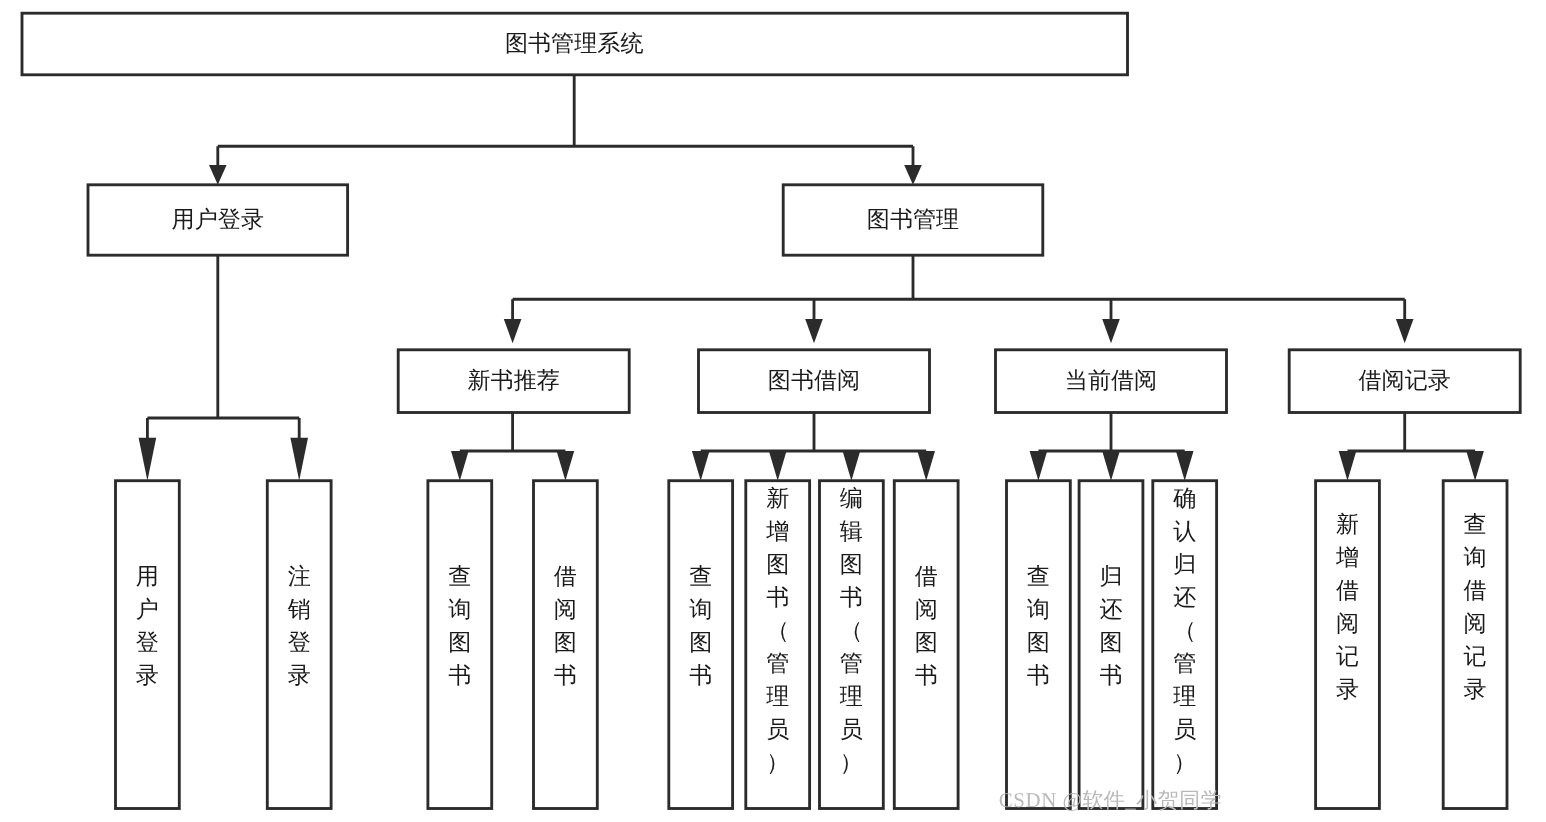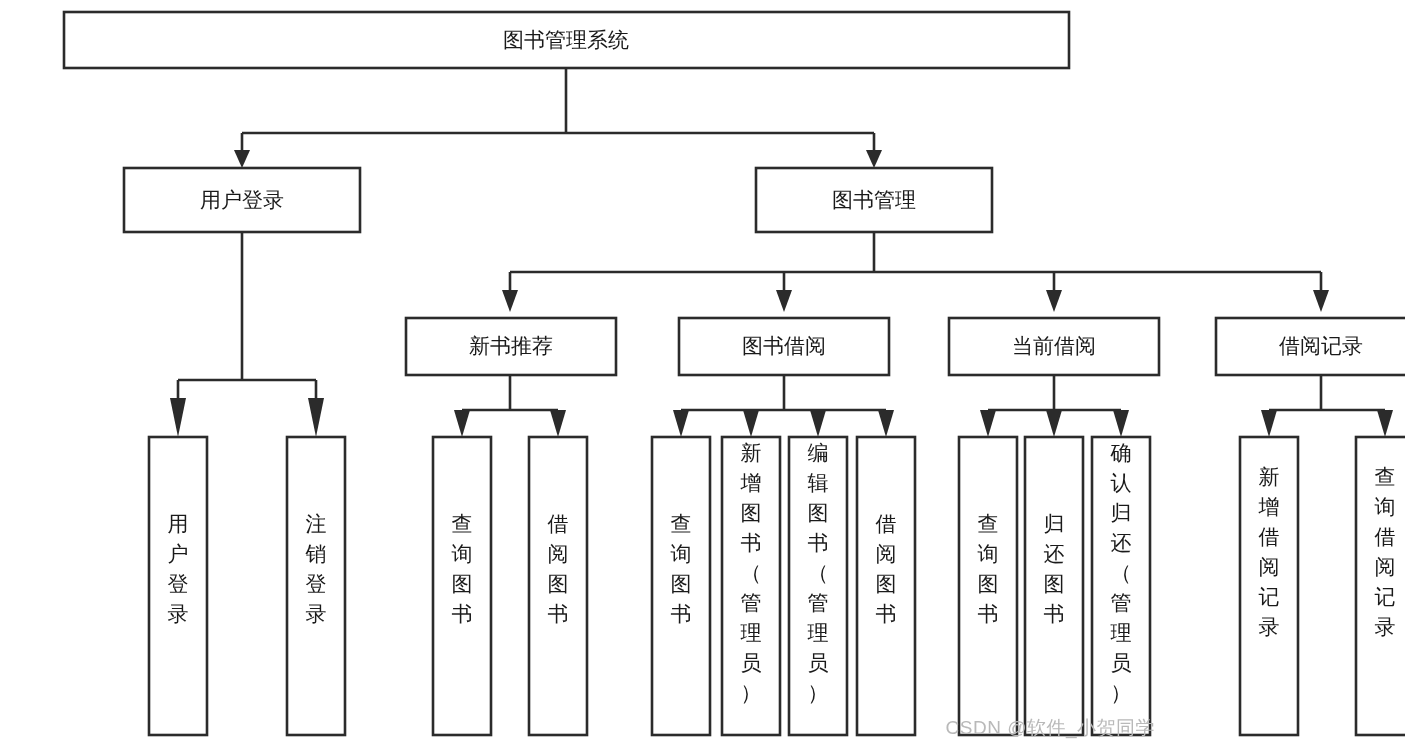--- a/index.html
+++ b/index.html
@@ -11,21 +11,20 @@
     width: 1405px;
     height: 747px;
     font-family: "Liberation Sans", "DejaVu Sans", sans-serif;
     overflow: hidden;
     position: relative;
   }
   #diagram-root {
     position: relative;
     width: 1119px;
     height: 747px;
-    margin-left: 44px;
   }
   svg.diagram {
     position: absolute;
     left: 0;
     top: 0;
     width: 1405px;
     height: 747px;
     display: block;
   }
   .node-box {
@@ -53,21 +52,21 @@
   .node-label-v {
     font-family: "Liberation Sans", "DejaVu Sans", sans-serif;
     font-size: 21px;
     fill: #1a1a1a;
     text-anchor: middle;
   }
   .watermark {
     position: absolute;
     right: 8px;
     bottom: 6px;
-    font-family: Liberation Sans, sans-serif;
+    font-family: Liberation Serif, serif;
     font-size: 19px;
     color: #b9b9b9;
     letter-spacing: 0.5px;
     white-space: nowrap;
     user-select: none;
   }
 </style>
 </head>
 <body>
 

